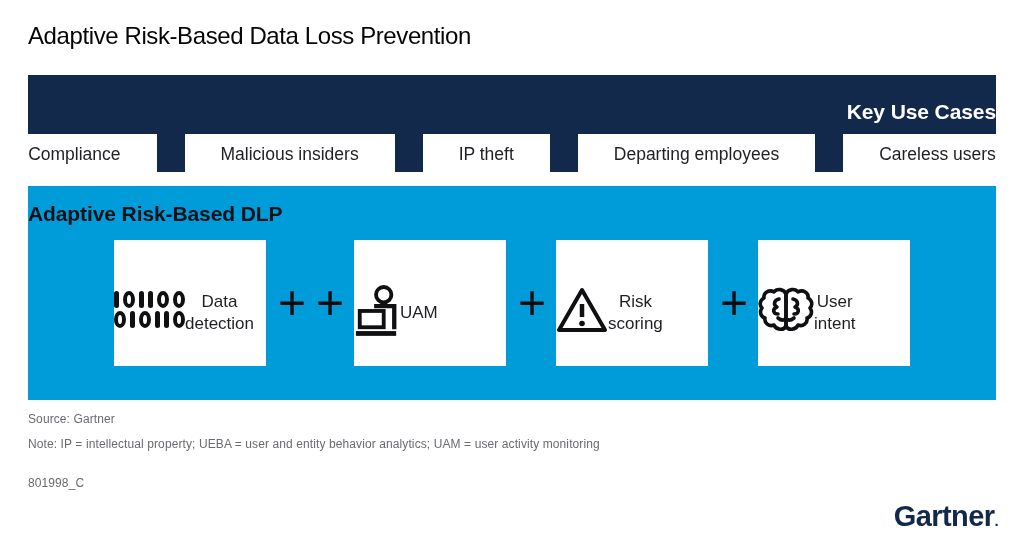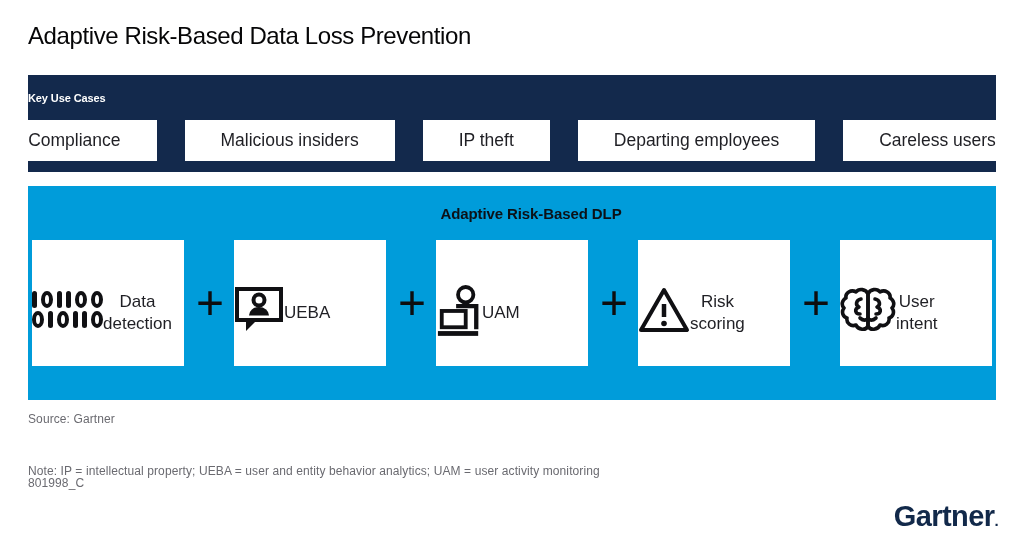--- a/index.html
+++ b/index.html
@@ -10,39 +10,39 @@
     position:absolute;left:28px;top:22px;margin:0;
     font-size:24px;font-weight:400;color:#060607;letter-spacing:-0.4px;line-height:28px;
   }
 
   
   .usecases{
     position:absolute;left:28px;top:75px;width:968px;height:97px;
     background:#13294C;box-sizing:border-box;
   }
   .usecases-header{
-    margin-top:12px;text-align:left;color:#ffffff;
-    font-size:11px;font-weight:700;line-height:22px;letter-spacing:-0.1px;
+    margin-top:26px;text-align:right;color:#ffffff;
+    font-size:21px;font-weight:700;line-height:22px;letter-spacing:-0.1px;
   }
   .usecases-row{
     display:flex;justify-content:center;align-items:center;gap:28px;margin-top:11px;
   }
   .usecase-box{
     background:#ffffff;height:41px;padding:0 36px;display:flex;align-items:center;
     font-size:17.5px;color:#1f1f24;white-space:nowrap;
   }
 
   
   .dlp{
     position:absolute;left:28px;top:186px;width:968px;height:214px;
     background:#009CDA;box-sizing:border-box;
   }
   .dlp-header{
-    margin-top:17px;text-align:center;color:#0C1117;
-    font-size:15px;font-weight:700;line-height:22px;letter-spacing:-0.1px;padding-left:38px;
+    margin-top:17px;text-align:left;color:#0C1117;
+    font-size:21px;font-weight:700;line-height:22px;letter-spacing:-0.1px;
   }
   .dlp-row{
     display:flex;justify-content:center;align-items:center;gap:12px;margin-top:15px;
   }
   .component-box{
     width:152px;height:126px;background:#ffffff;box-sizing:border-box;
     display:flex;flex-direction:row;align-items:center;padding-top:13px;
   }
   .icon-wrap{height:66px;display:flex;align-items:center;justify-content:center;}
   .component-label{
@@ -57,21 +57,21 @@
   .binary-icon{display:flex;flex-direction:column;align-items:center;gap:3px;}
   .binary-line{display:flex;align-items:center;justify-content:center;gap:4px;height:17px;}
   .bit1{width:5px;height:17px;background:#101013;border-radius:2.5px;display:inline-block;}
   .bit0{width:12px;height:17px;border:4.5px solid #101013;border-radius:50%;box-sizing:border-box;display:inline-block;}
 
   svg.glyph{display:block;}
 
   
   .foot-line{position:absolute;left:28px;font-size:12px;color:#6A6A70;letter-spacing:0.1px;}
   .source-text{top:412px;}
-  .note-text{top:437px;margin-top:27px;}
+  .note-text{top:437px;}
   .doc-id{top:462px;margin-top:14px;}
   .gartner-logo{
     position:absolute;right:26px;top:500px;
     font-size:29px;font-weight:700;color:#12294A;letter-spacing:-0.6px;line-height:32px;
   }
   .logo-mark{font-size:15px;}
 </style>
 </head>
 <body>
 
@@ -114,31 +114,20 @@
                 <span class="bit0"></span>
               </div>
           </div>
         </div>
         <div class="component-label">Data
 detection</div>
       </div>
 
       <div class="plus">+</div>
 
-      <div class="component-box">
-        <div class="icon-wrap">
-          <svg class="glyph" width="50" height="48" viewBox="0 0 50 48">
-            <rect x="3" y="3" width="44" height="31" fill="none" stroke="#101013" stroke-width="4"></rect>
-            <path d="M12,33 L12,45 L23,34 Z" fill="#101013"></path>
-            <circle cx="25" cy="14" r="5.5" fill="none" stroke="#101013" stroke-width="4"></circle>
-            <path d="M15,29.5 a10,8.5 0 0 1 20,0 Z" fill="#101013"></path>
-          </svg>
-        </div>
-        <div class="component-label">UEBA</div>
-      </div>
 
       <div class="plus">+</div>
 
       <div class="component-box">
         <div class="icon-wrap">
           <svg class="glyph" width="46" height="56" viewBox="0 0 48 58">
             <circle cx="31" cy="13" r="8" fill="none" stroke="#101013" stroke-width="4"></circle>
             <path d="M21,25 L42,25 L42,49" fill="none" stroke="#101013" stroke-width="4.5"></path>
             <rect x="6" y="30" width="25" height="17" fill="none" stroke="#101013" stroke-width="4"></rect>
             <rect x="2" y="51" width="42" height="5" fill="#101013"></rect>

